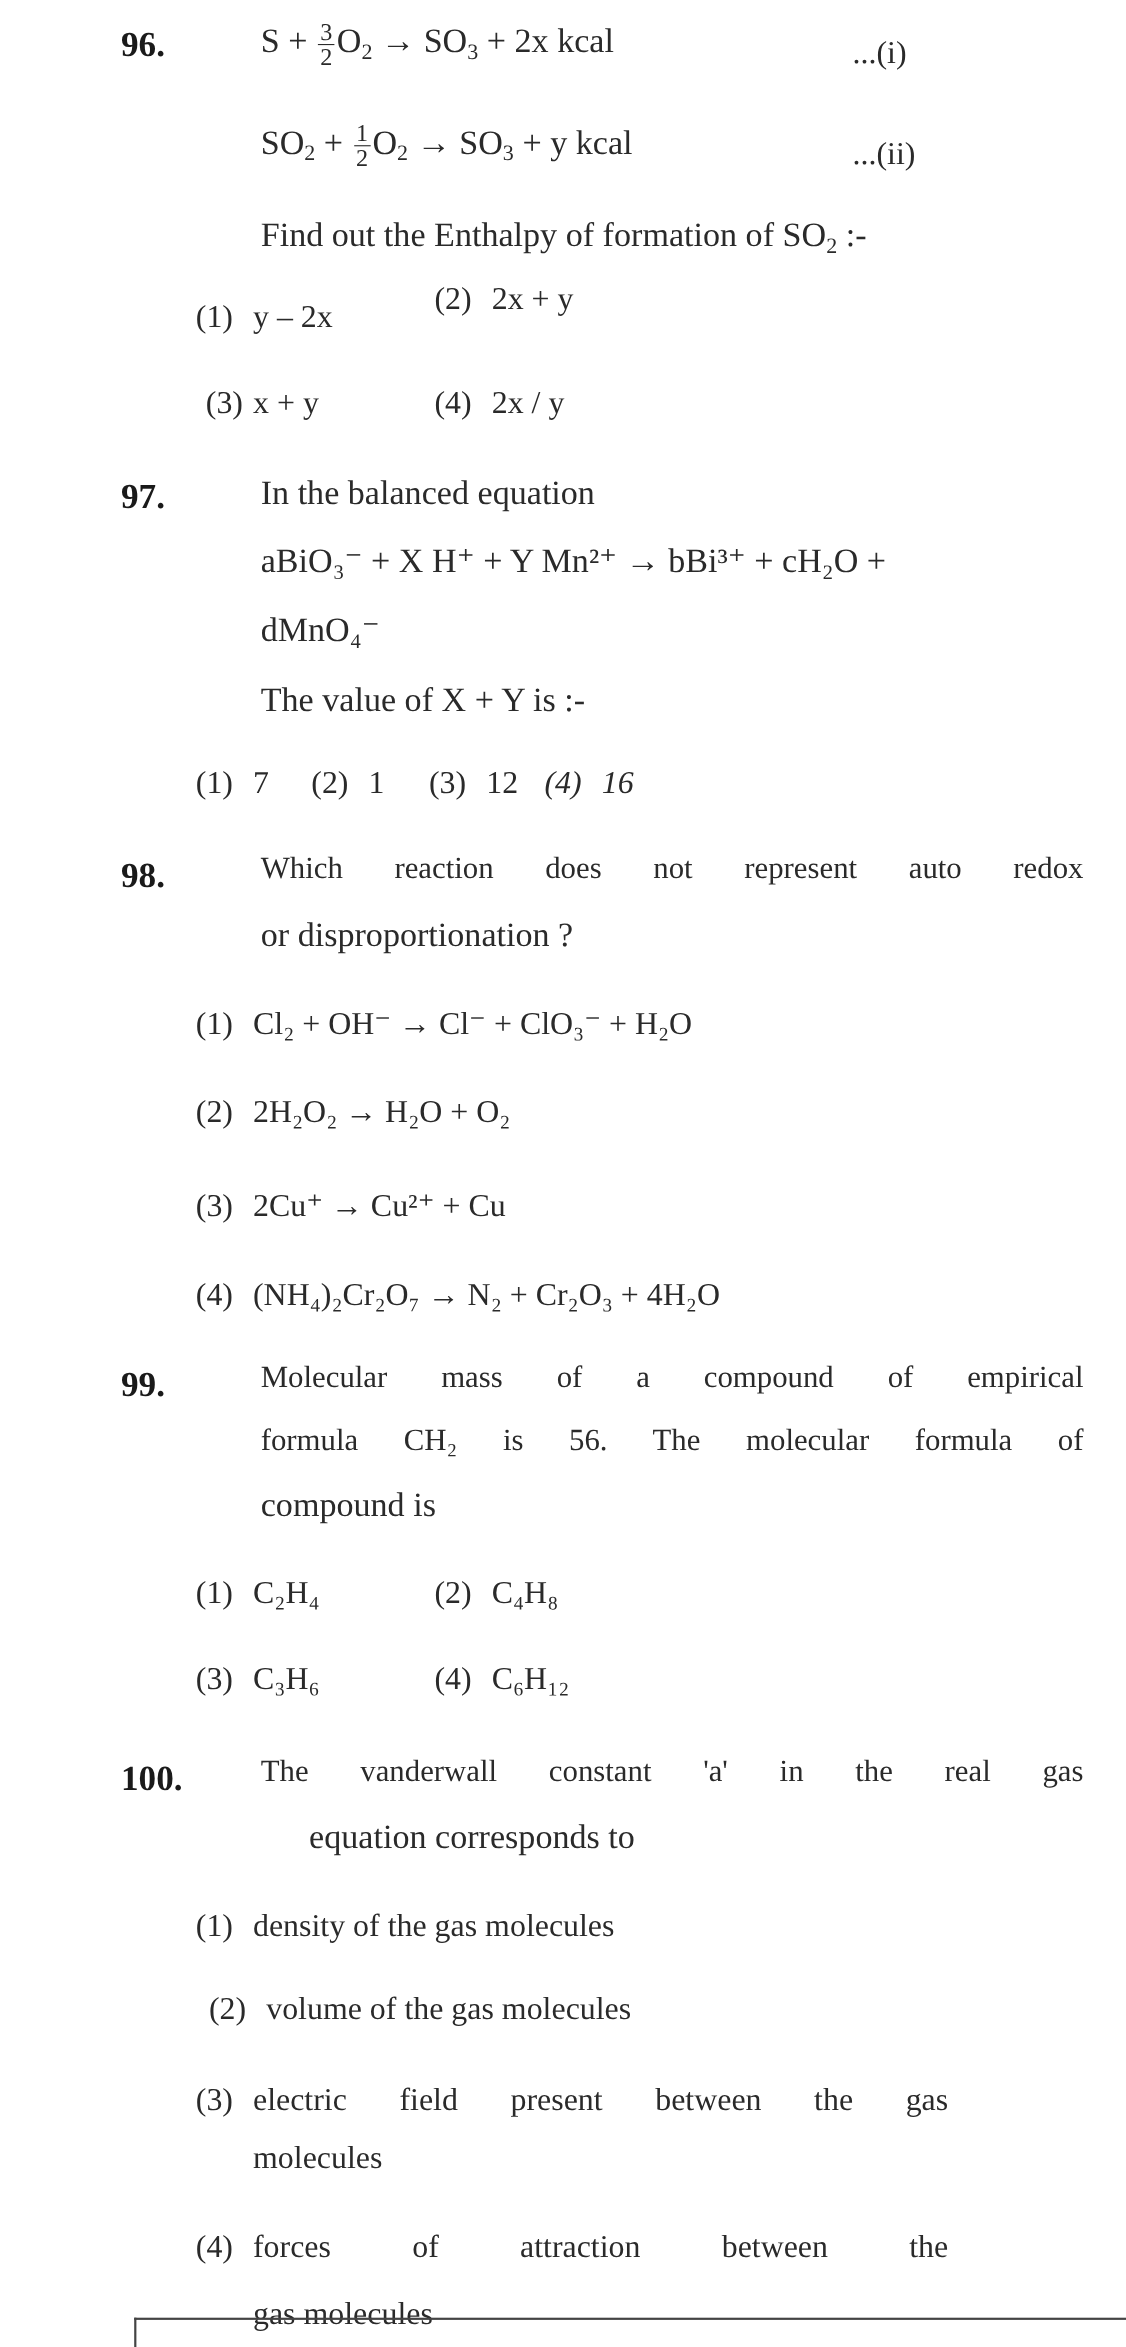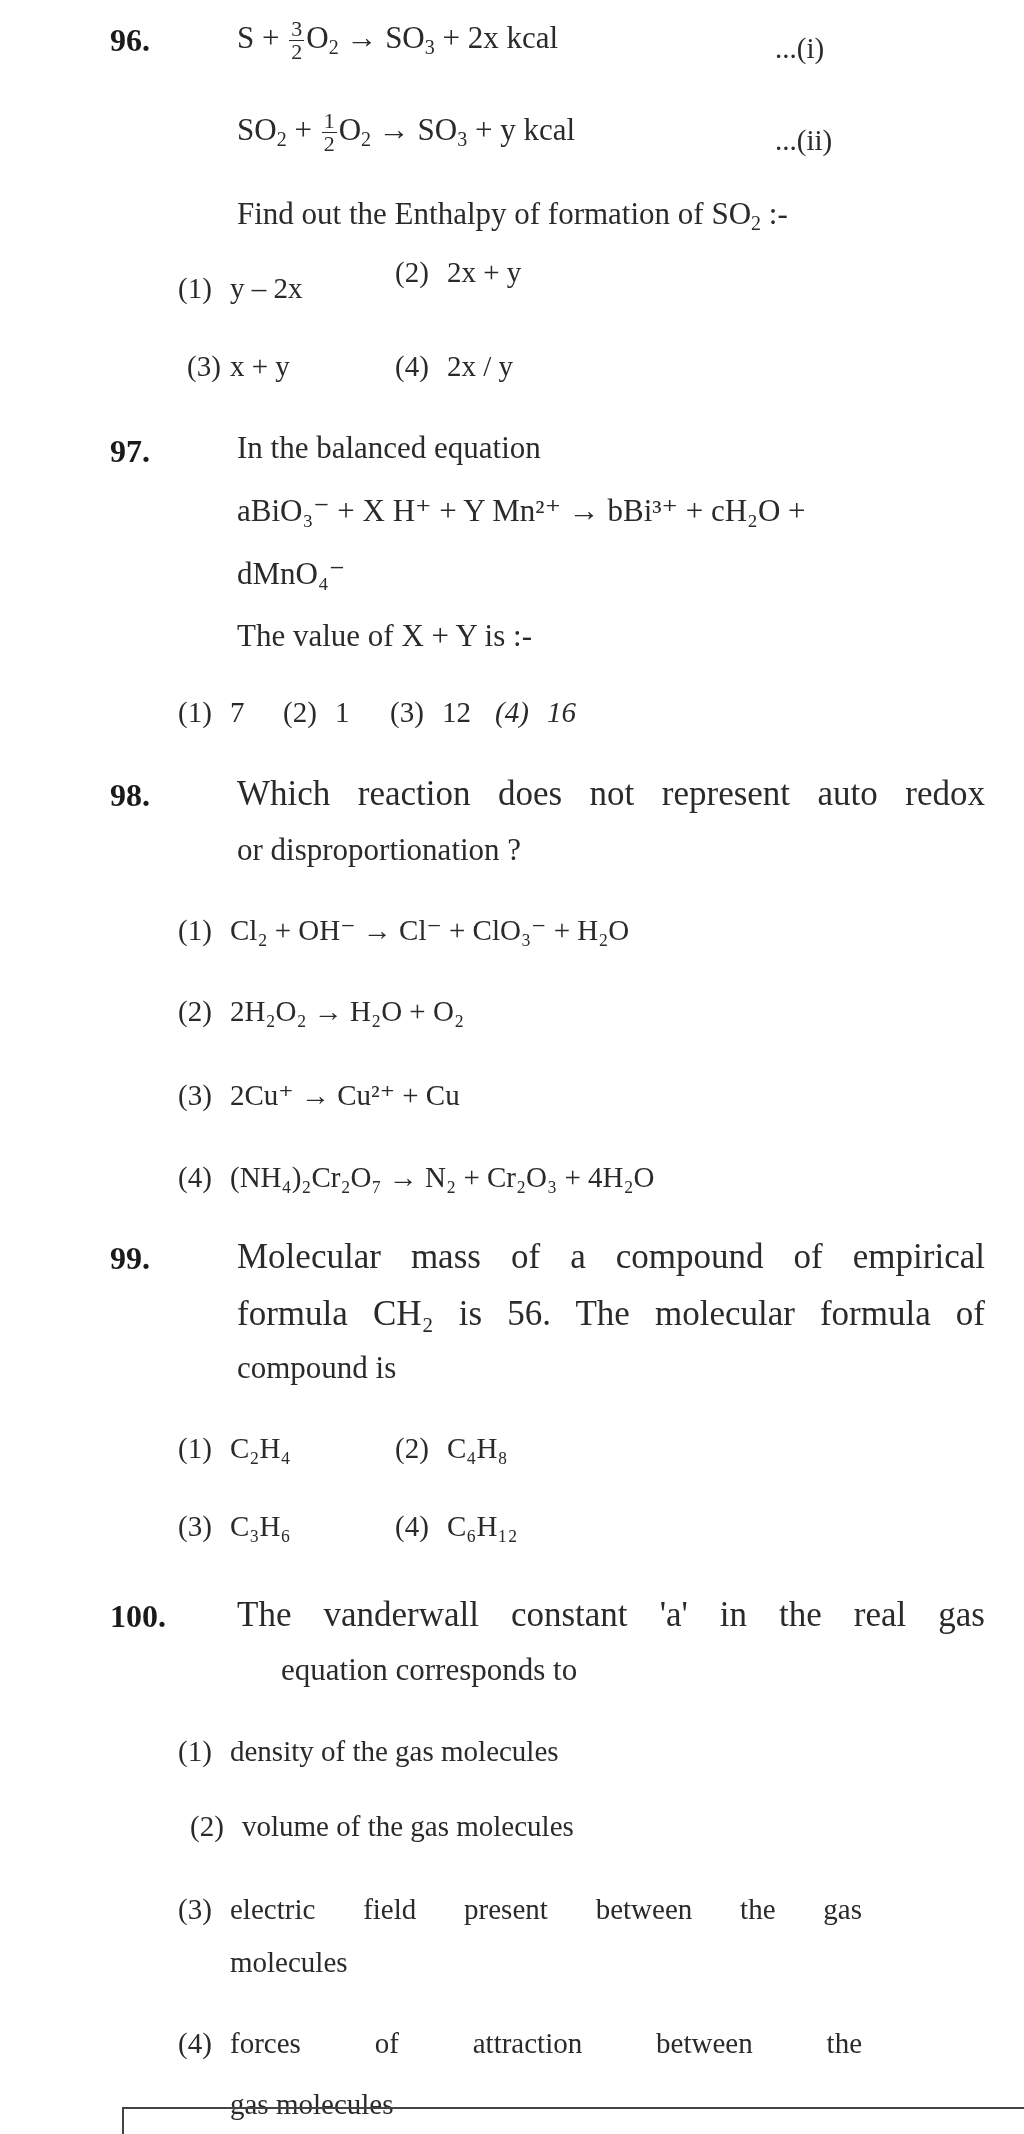--- a/index.html
+++ b/index.html
@@ -1,21 +1,21 @@
 <!DOCTYPE html>
 <html><head>
 <meta charset="utf-8">
 <style>
   html, body { margin:0; padding:0; background:#ffffff; }
   body { width:1024px; height:2134px; position:relative; overflow:hidden;
          font-family:"Liberation Serif","DejaVu Serif",serif; color:#2a2a2a; }
   .q { position:absolute; left:0; width:1024px; }
   .qnum { position:absolute; left:110px; font-weight:bold; font-size:32px; color:#1a1a1a; }
   .line { position:absolute; left:237px; font-size:31px; white-space:nowrap; }
-  .just { position:absolute; left:237px; width:748px; font-size:35px; text-align:justify; text-align-last:justify; white-space:normal; }
+  .just { position:absolute; left:237px; width:748px; font-size:28px; text-align:justify; text-align-last:justify; white-space:normal; }
   .opt { position:absolute; font-size:29px; white-space:nowrap; }
   .opt .lbl { display:inline-block; width:52px; }
   .frac { display:inline-block; vertical-align:middle; text-align:center; font-size:22px; line-height:22px; margin:0 2px; }
   .frac span { display:block; }
   .frac .num { border-bottom:1.5px solid #2a2a2a; padding:0 2px; }
   sub { font-size:20px; vertical-align:-6px; }
   .tag { position:absolute; font-size:29px; }
   .bottom-box { position:absolute; left:122px; top:2107px; width:910px; height:40px;
                 border-top:2px solid #444; border-left:2px solid #444; }
   .opt-text-just { position:absolute; width:632px; font-size:29px; text-align:justify; text-align-last:justify; }

